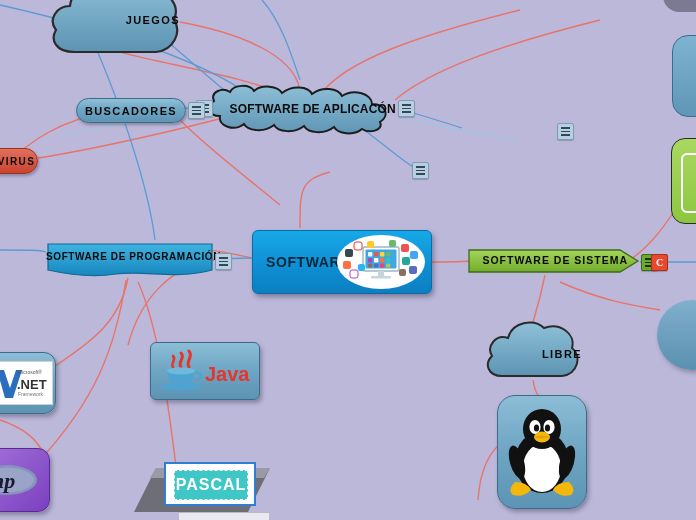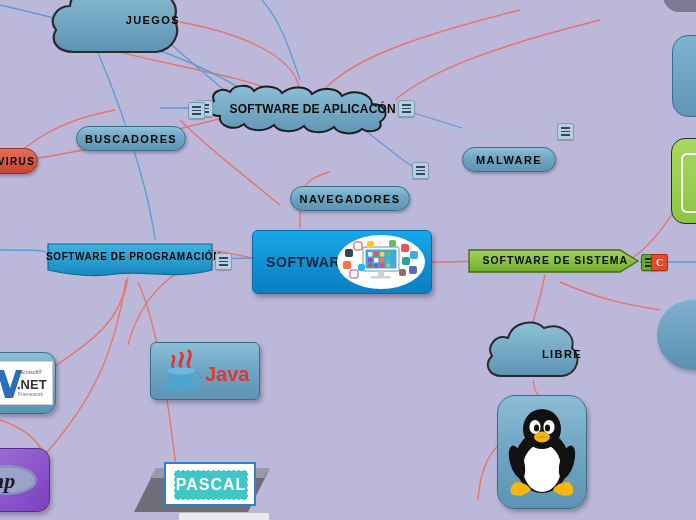--- a/index.html
+++ b/index.html
@@ -16,21 +16,20 @@
     font-weight:bold;color:#0a0a0a;letter-spacing:1.4px;
     white-space:nowrap;text-align:right;
   }
 
   
   .pill{
     border-radius:999px;
     background:linear-gradient(180deg,#8fc0d8 0%,#6fa6c4 45%,#5e95b4 100%);
     border:1px solid #3c6d88;
     box-shadow:1px 2px 3px rgba(40,40,60,.35);
-    margin-top:28px;
   }
   .pill .label{font-size:11px;}
 
   
   .cloud{position:absolute;}
   .cloud svg{display:block;overflow:visible;}
   .cloud .label{
     position:absolute;left:0;right:0;top:50%;transform:translateY(-50%);
     font-size:11px;
   }
@@ -205,32 +204,26 @@
 
   <div class="node pill" id="node-buscadores" style="left:76px;top:98px;width:108px;height:23px;">
     <span class="label">BUSCADORES</span>
   </div>
   <div class="hamb" style="left:188px;top:102px;">
       <i></i>
       <i></i>
       <i></i>
     </div>
 
-  <div class="node pill" id="node-navegadores" style="left:290px;top:158px;width:118px;height:23px;">
-    <span class="label">NAVEGADORES</span>
-  </div>
   <div class="hamb" style="left:412px;top:162px;">
       <i></i>
       <i></i>
       <i></i>
     </div>
 
-  <div class="node pill" id="node-malware" style="left:462px;top:119px;width:92px;height:23px;">
-    <span class="label">MALWARE</span>
-  </div>
   <div class="hamb" style="left:557px;top:123px;">
       <i></i>
       <i></i>
       <i></i>
     </div>
 
   <div class="node" id="node-antivirus" style="left:-34px;top:148px;width:70px;height:24px;border-radius:999px;
        background:linear-gradient(180deg,#e2705c,#c9432f);border:1px solid #9e3322;box-shadow:1px 2px 3px rgba(40,40,60,.35);">
     <span class="label" style="font-size:10px;">ANTIVIRUS</span>
   </div>

